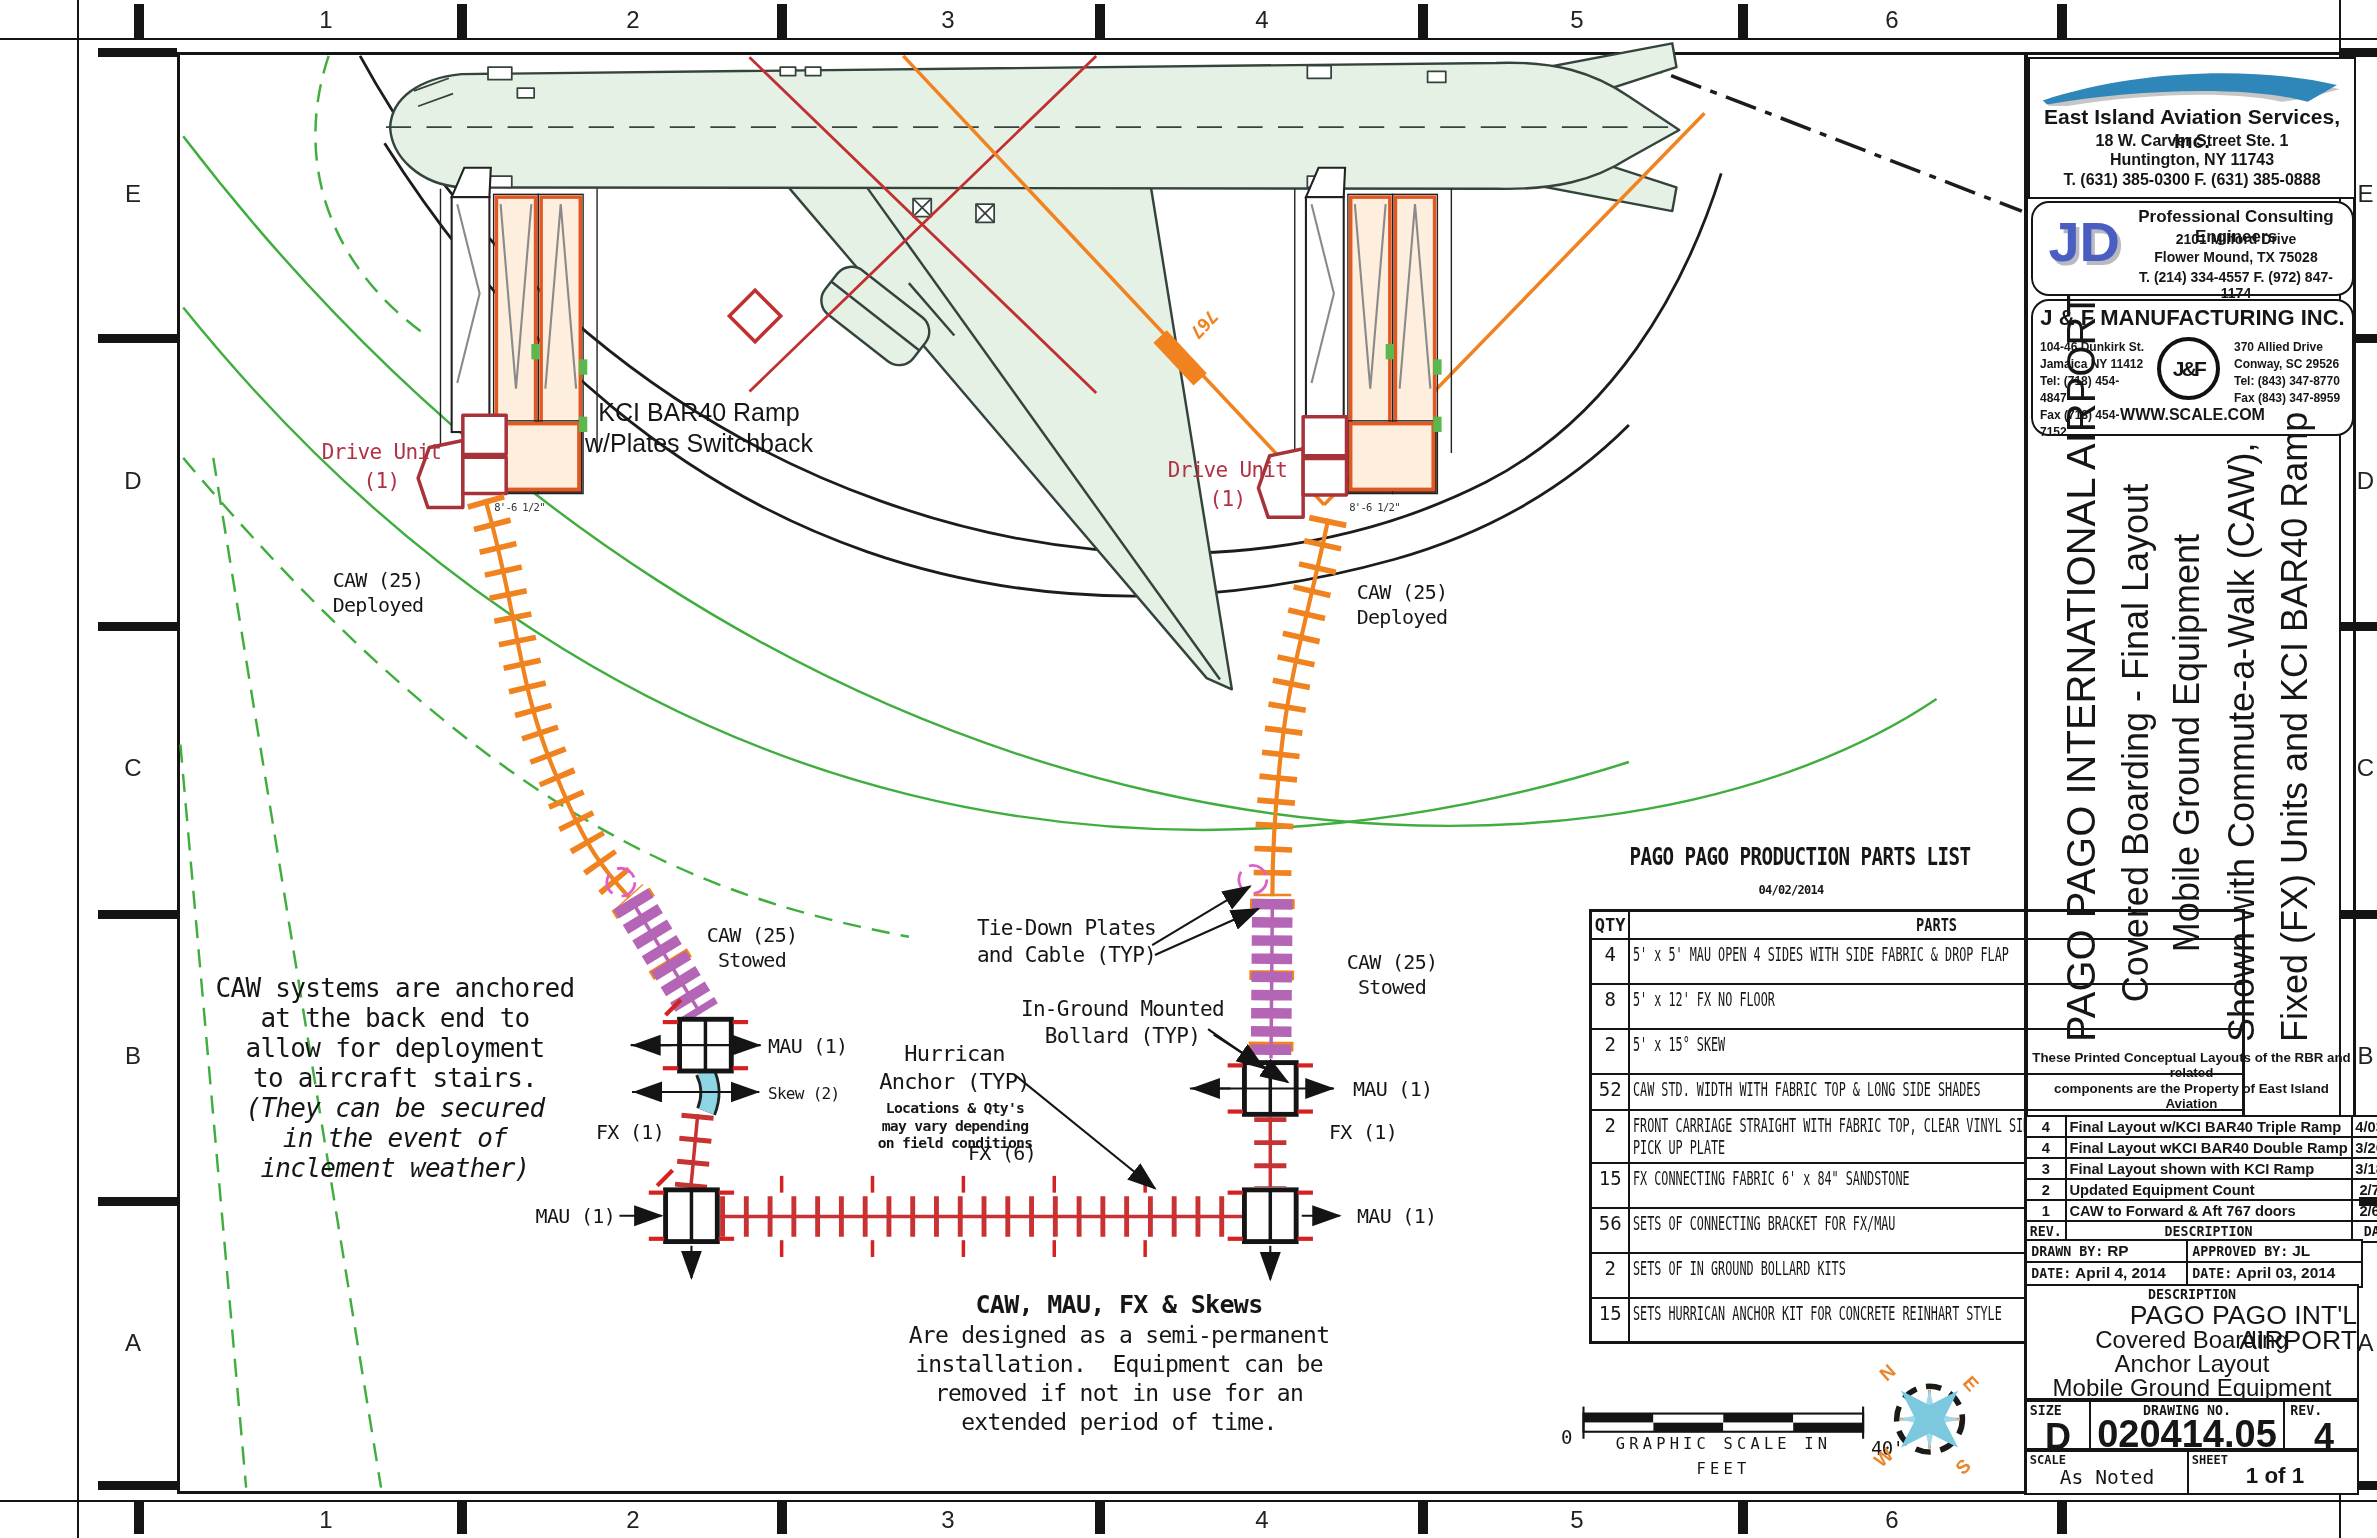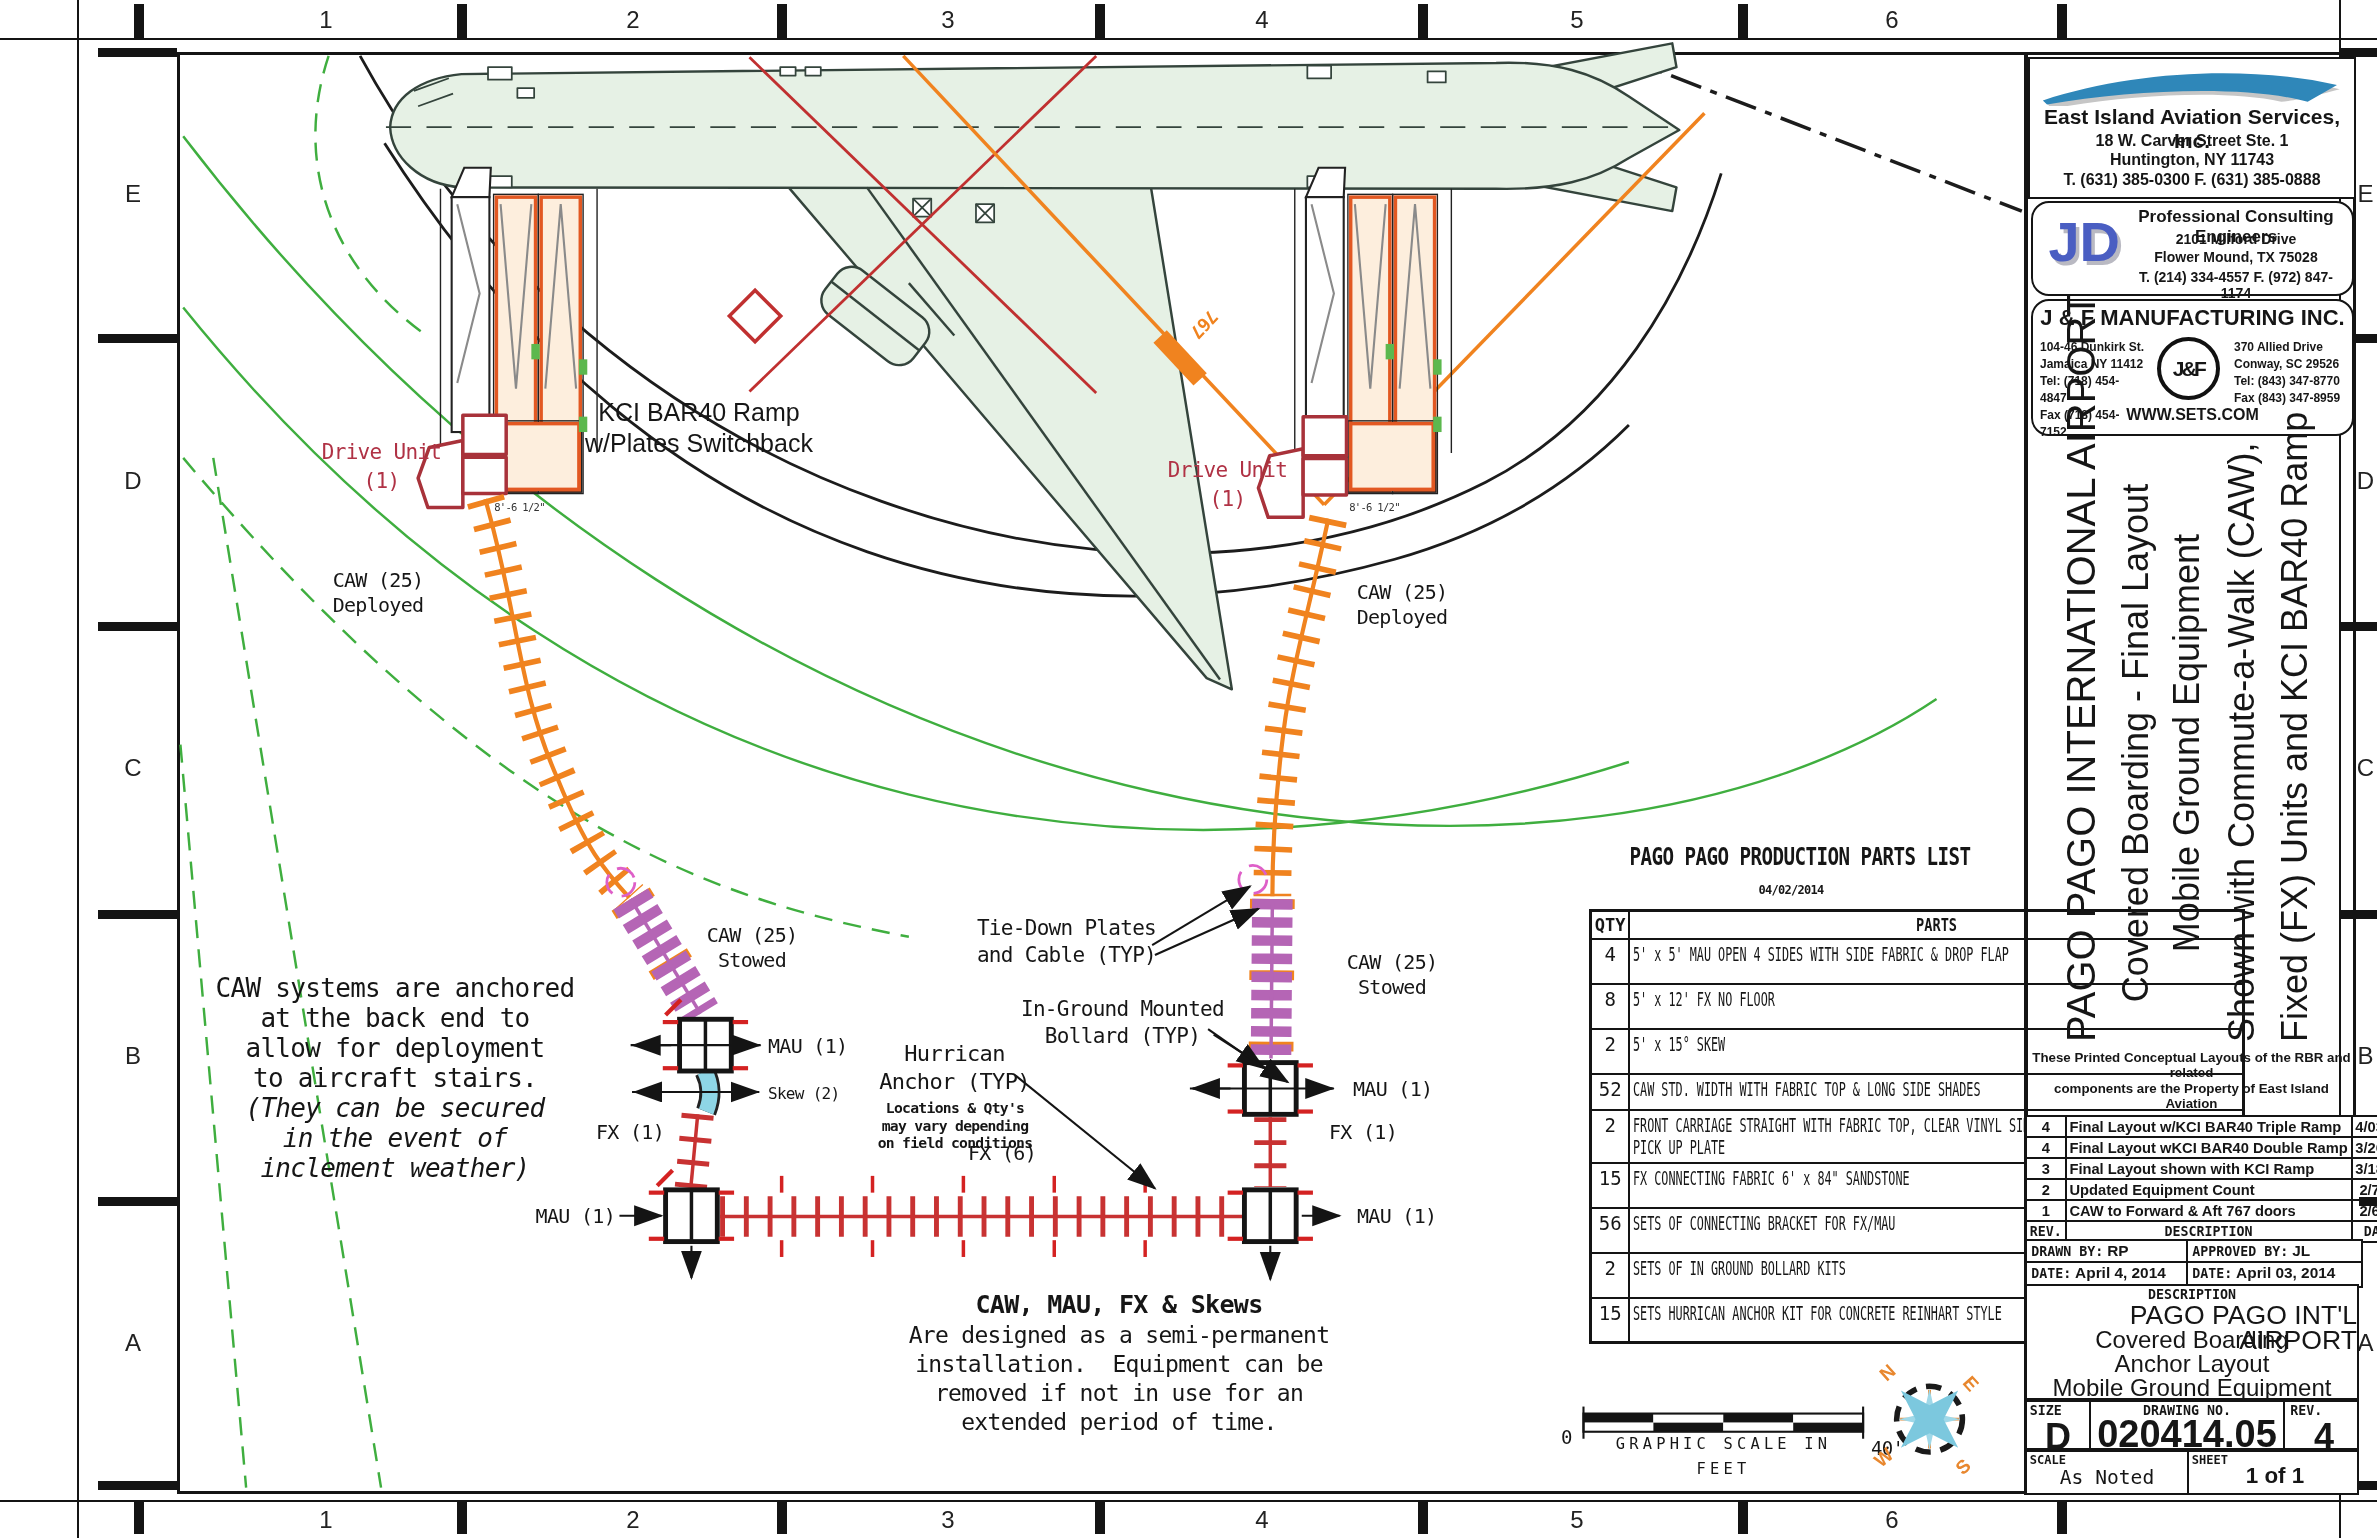--- a/index.html
+++ b/index.html
@@ -554,21 +554,21 @@
         <div>Tel: (718) 454-4847</div>
         <div>Fax (718) 454-7152</div>
       </div>
     <div style="position:absolute;left:124px;top:36px;width:55px;height:55px;border:4.9px solid #111;border-radius:50%;text-align:center;line-height:55px;font-size:21px;font-weight:800;letter-spacing:-2.8px;">J&amp;F</div>
     <div id="jf-right" style="position:absolute;left:201px;top:38px;width:112px;font-size:12px;font-weight:bold;line-height:17px;">
         <div>370 Allied Drive</div>
         <div>Conway, SC 29526</div>
         <div>Tel: (843) 347-8770</div>
         <div>Fax (843) 347-8959</div>
       </div>
-    <div style="position:absolute;left:0;top:105px;width:100%;text-align:center;font-size:16px;font-weight:bold;">WWW.SETS.COM</div>
+    <div style="position:absolute;left:0;top:105px;width:100%;text-align:center;font-size:16px;font-weight:bold;">WWW.SCALE.COM</div>
   </div>
 
   <div class="rot" style="left:2059px;top:1042px;font-size:40px;">PAGO PAGO INTERNATIONAL AIRPORT</div>
   <div class="rot" style="left:2115px;top:1042px;font-size:36px;">Covered Boarding - Final Layout</div>
   <div class="rot" style="left:2166px;top:1042px;font-size:36px;">Mobile Ground Equipment</div>
   <div class="rot" style="left:2221px;top:1042px;font-size:36px;">Shown with Commute-a-Walk (CAW),</div>
   <div class="rot" style="left:2274px;top:1042px;font-size:36px;">Fixed (FX) Units and KCI BAR40 Ramp</div>
 
   <div class="abs" style="left:2028px;top:1050px;width:327px;text-align:center;font-family:'Liberation Sans',sans-serif;font-size:13.3px;font-weight:700;line-height:15.4px;">
     <div>These Printed Conceptual Layouts of the RBR and related</div>

